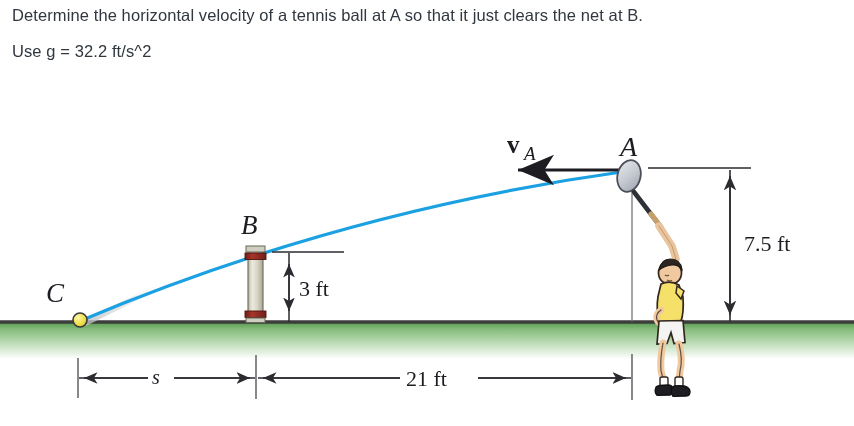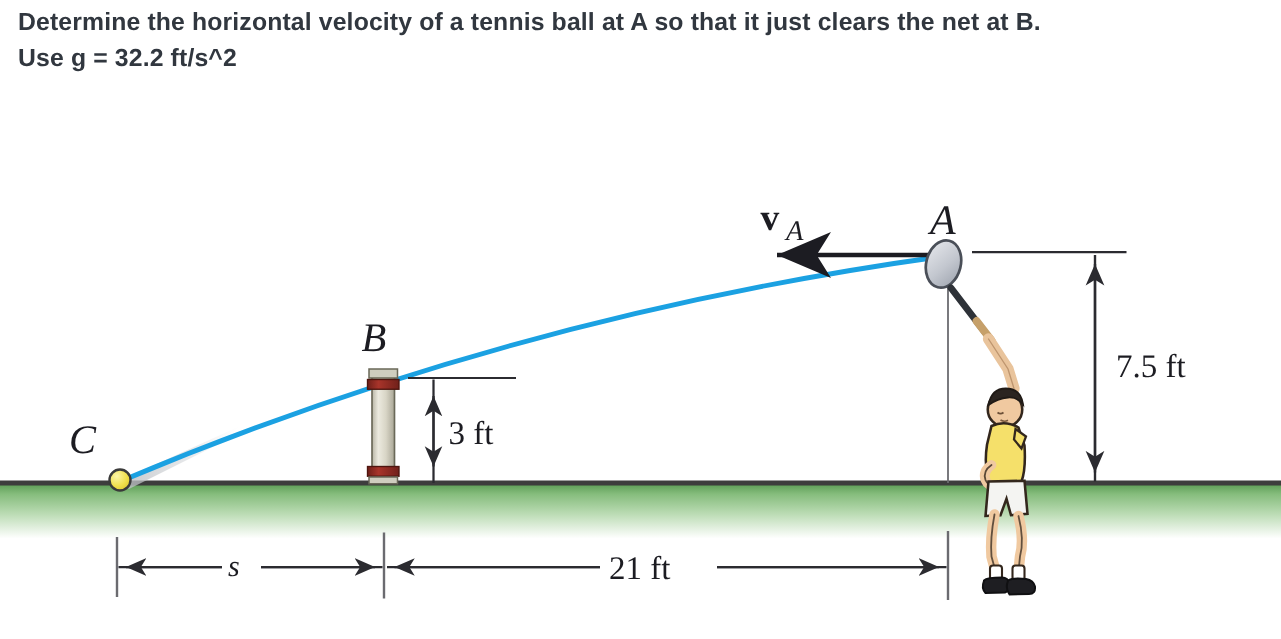--- a/index.html
+++ b/index.html
@@ -22,24 +22,23 @@
     top: 4px;
     width: 830px;
   }
   .problem-line {
     font-family: "Liberation Sans", sans-serif;
     font-size: 16.5px;
     line-height: 1.45;
     color: #31373f;
     letter-spacing: 0.1px;
     white-space: nowrap;
-    font-weight: bold;
   }
   .problem-line.second {
-    margin-top: 0;
+    margin-top: 12px;
   }
 
   
   #figure {
     position: absolute;
     left: 0;
     top: 96px;
     width: 854px;
     height: 330px;
   }

